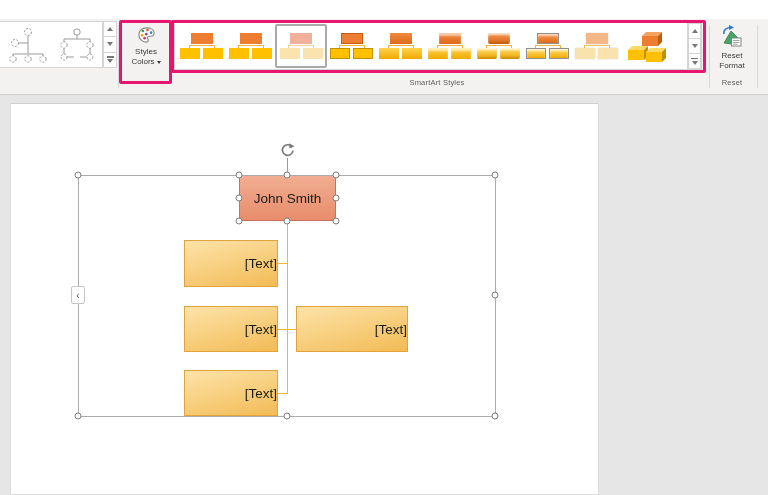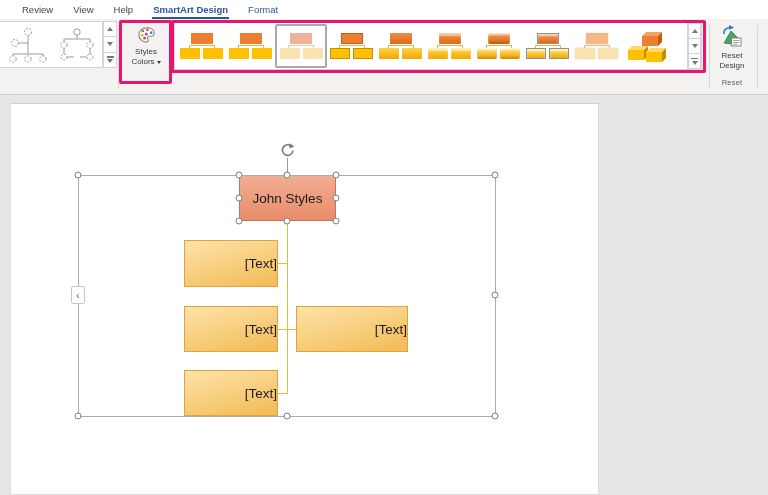--- a/index.html
+++ b/index.html
@@ -105,27 +105,20 @@
   .pane-toggle { position:absolute; left:71px; top:191px; width:14px; height:18px;
     background:#fff; border:1px solid #c6c6c6; border-radius:2px; z-index:7;
     display:flex; align-items:center; justify-content:center;
     font-size:10px; color:#555; cursor:pointer; }
 </style>
 </head>
 <body>
 
 <div class="app">
 
-  <div class="tabrow">
-    <div class="tab">Review</div>
-    <div class="tab">View</div>
-    <div class="tab">Help</div>
-    <div class="tab active">SmartArt Design</div>
-    <div class="tab blue">Format</div>
-  </div>
 
   <div class="ribbon">
 
     <div class="lay-gallery">
       <svg width="46" height="42" viewBox="0 0 46 42">
         <g fill="none" stroke="#9b9b9b" stroke-width="1">
           <circle cx="25" cy="8" r="3.5" stroke-dasharray="2,1.5"></circle>
           <line x1="25" y1="11.5" x2="25" y2="30"></line>
           <circle cx="12" cy="19" r="3.5" stroke-dasharray="2,1.5"></circle>
           <line x1="15.5" y1="19" x2="25" y2="19"></line>
@@ -286,36 +279,37 @@
             <span class="tri-down"></span>
           </div>
         <div class="sbtn">
           <span class="more-glyph">
               <span class="bar"></span>
               <span class="tri-down"></span>
             </span>
         </div>
       </div>
     </div>
+    <div class="group-label" style="left:172px; width:530px;">SmartArt Styles</div>
 
     <div class="vsep" style="left:709px;"></div>
 
     <div class="reset-btn">
       <svg width="26" height="26" viewBox="0 0 26 26">
         <path d="M5 10 C4 5.5 8 3.5 12 3.5" fill="none" stroke="#2e77c9" stroke-width="1.5"></path>
         <polygon points="10,1 15,3.5 10,6" fill="#2e77c9"></polygon>
         <polygon points="5,19 12,7 20,15 13,20" fill="#4aa564" stroke="#2f7d49" stroke-width="0.8"></polygon>
         <rect x="12.5" y="14" width="9.5" height="8" fill="#ffffff" stroke="#7a7a7a" stroke-width="0.9"></rect>
         <line x1="14" y1="16.5" x2="20.5" y2="16.5" stroke="#9a9a9a" stroke-width="0.9"></line>
         <line x1="14" y1="18.5" x2="20.5" y2="18.5" stroke="#9a9a9a" stroke-width="0.9"></line>
         <line x1="14" y1="20.2" x2="18.5" y2="20.2" stroke="#9a9a9a" stroke-width="0.9"></line>
       </svg>
       <div class="btn-caption">
         <div>Reset</div>
-        <div>Design</div>
+        <div>Format</div>
       </div>
     </div>
     <div class="group-label" style="left:709px; width:46px;">Reset</div>
     <div class="vsep" style="left:757px;"></div>
 
     <div class="pink pink-cc"></div>
     <div class="pink pink-gal"></div>
   </div>
 
   <div class="canvas">
@@ -326,21 +320,21 @@
     <div class="gold" style="left:278px; top:234px; width:10px; height:1px;"></div>
     <div class="gold" style="left:288px; top:234px; width:8px; height:1px;"></div>
     <div class="gold" style="left:278px; top:298px; width:10px; height:1px;"></div>
 
     <div class="frameline" style="left:78px; top:80px; width:417px; height:1px;"></div>
     <div class="frameline" style="left:78px; top:321px; width:417px; height:1px;"></div>
     <div class="frameline" style="left:78px; top:80px; width:1px; height:241px;"></div>
     <div class="frameline" style="left:495px; top:80px; width:1px; height:241px;"></div>
 
     <div class="node root-node" style="left:239px; top:80px; width:97px; height:46px;">
-      <span>John Styles</span>
+      <span>John Smith</span>
     </div>
     <div class="node child-node" style="left:184px; top:145px; width:94px; height:47px;">
       <span>[Text]</span>
     </div>
     <div class="node child-node" style="left:184px; top:211px; width:94px; height:46px;">
       <span>[Text]</span>
     </div>
     <div class="node child-node" style="left:296px; top:211px; width:112px; height:46px;">
       <span>[Text]</span>
     </div>

